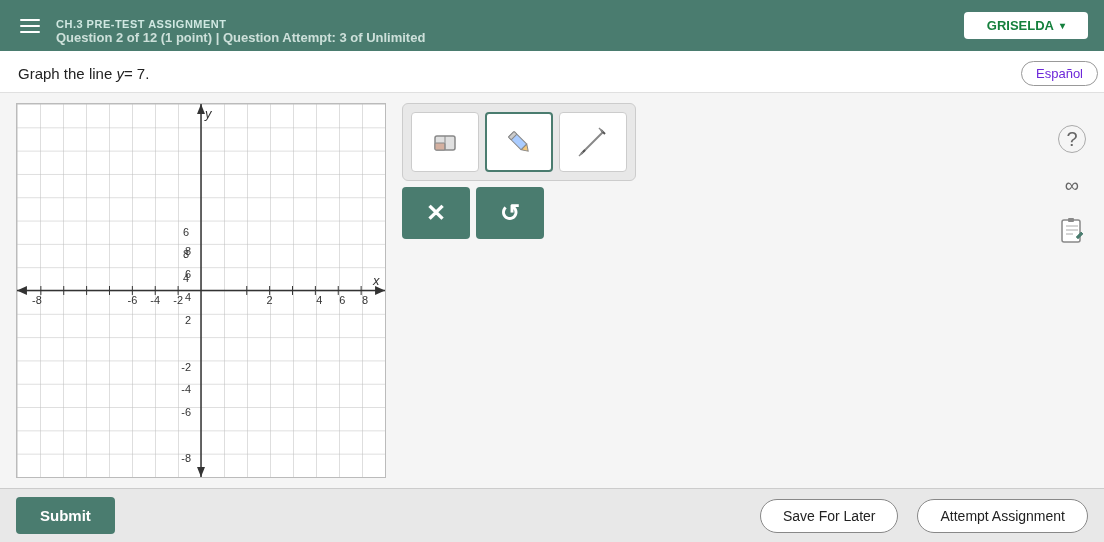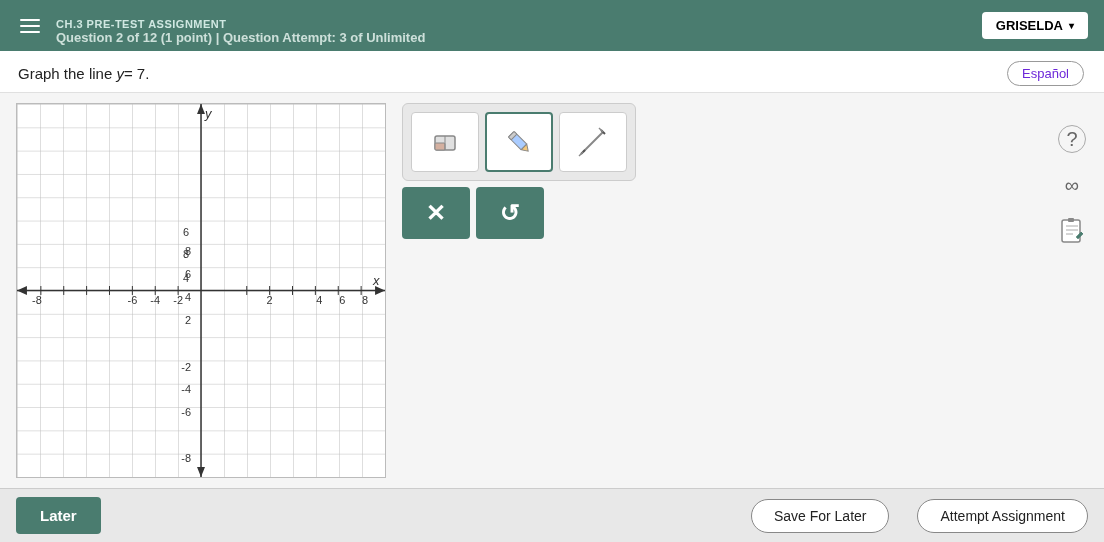--- a/index.html
+++ b/index.html
@@ -56,39 +56,39 @@
     .header-title .question-info {
       font-size: 13px;
       color: white;
     }
     .header-title .question-info span {
       color: #cde0da;
       font-weight: bold;
     }
     .user-btn {
       background: white;
-      color: #000000;
+      color: #15803d;
       border: none;
       border-radius: 4px;
-      padding: 6px 14px;
+      padding: 6px 23px;
       font-size: 13px;
       font-weight: bold;
       cursor: pointer;
       display: flex;
       align-items: center;
       gap: 6px;
     }
     .user-btn .chevron {
       font-size: 10px;
     }
 
     
     .question-area {
       background: white;
-      padding: 10px 20px 6px 18px;
+      padding: 10px 6px 6px 18px;
       border-bottom: 1px solid #e0e0e0;
       display: flex;
       align-items: center;
       justify-content: space-between;
     }
     .question-text {
       font-size: 15px;
       color: #222;
     }
     .question-text .var {
@@ -213,21 +213,21 @@
       color: white;
       border: none;
       border-radius: 4px;
       padding: 10px 24px;
       font-size: 15px;
       font-weight: bold;
       cursor: pointer;
     }
     .bottom-right {
       display: flex;
-      gap: 28px;
+      gap: 19px;
     }
     .save-btn, .submit-btn {
       background: white;
       border: 1.5px solid #888;
       border-radius: 20px;
       padding: 8px 22px;
       font-size: 14px;
       cursor: pointer;
       color: #222;
     }
@@ -405,18 +405,18 @@
         <rect x="9" y="0" width="6" height="4" rx="1" fill="#888"></rect>
         <path d="M17 19 L22 14 L24 16 L19 21 Z" fill="#4a7c6f" stroke="#4a7c6f" stroke-width="0.5"></path>
         <line x1="22" y1="14" x2="24" y2="16" stroke="#4a7c6f" stroke-width="1"></line>
       </svg>
     </div>
   </div>
 
 </div>
 
 <div class="bottom-bar">
-  <button class="check-btn">Later</button>
+  <button class="check-btn">Submit</button>
   <div class="bottom-right">
     <button class="save-btn">Save For Later</button>
     <button class="submit-btn">Attempt Assignment</button>
   </div>
 </div>
 
 </body></html>

